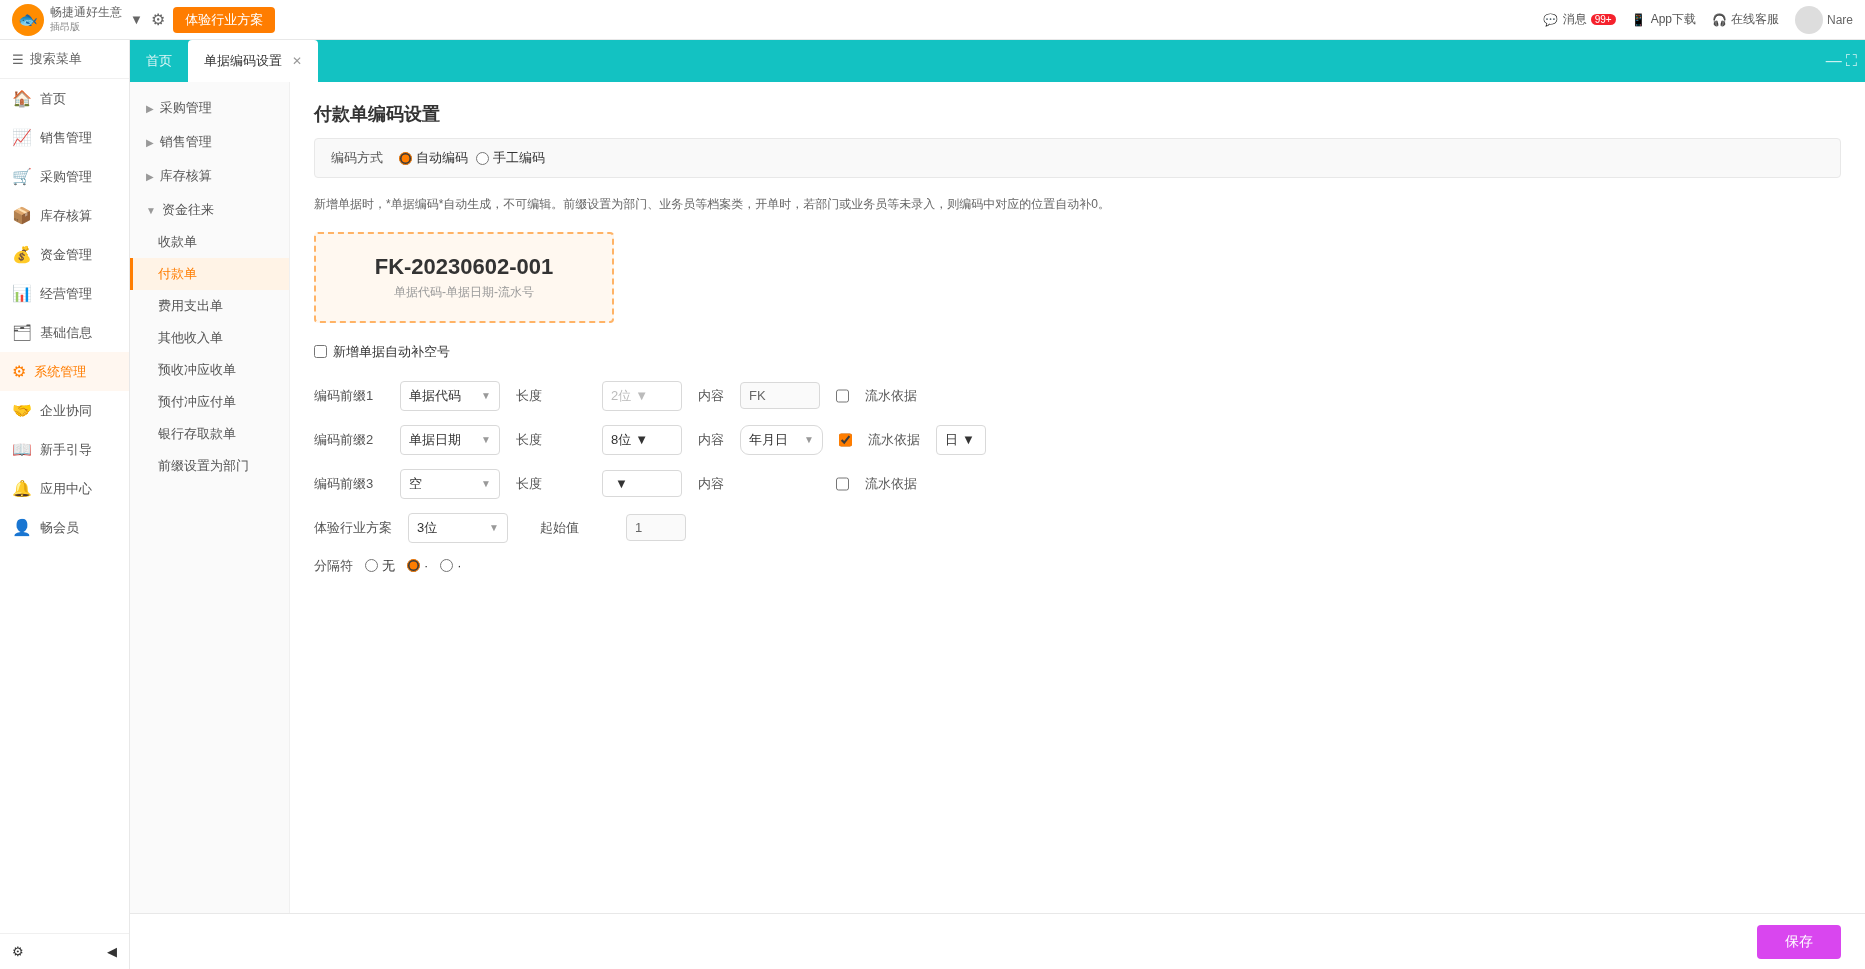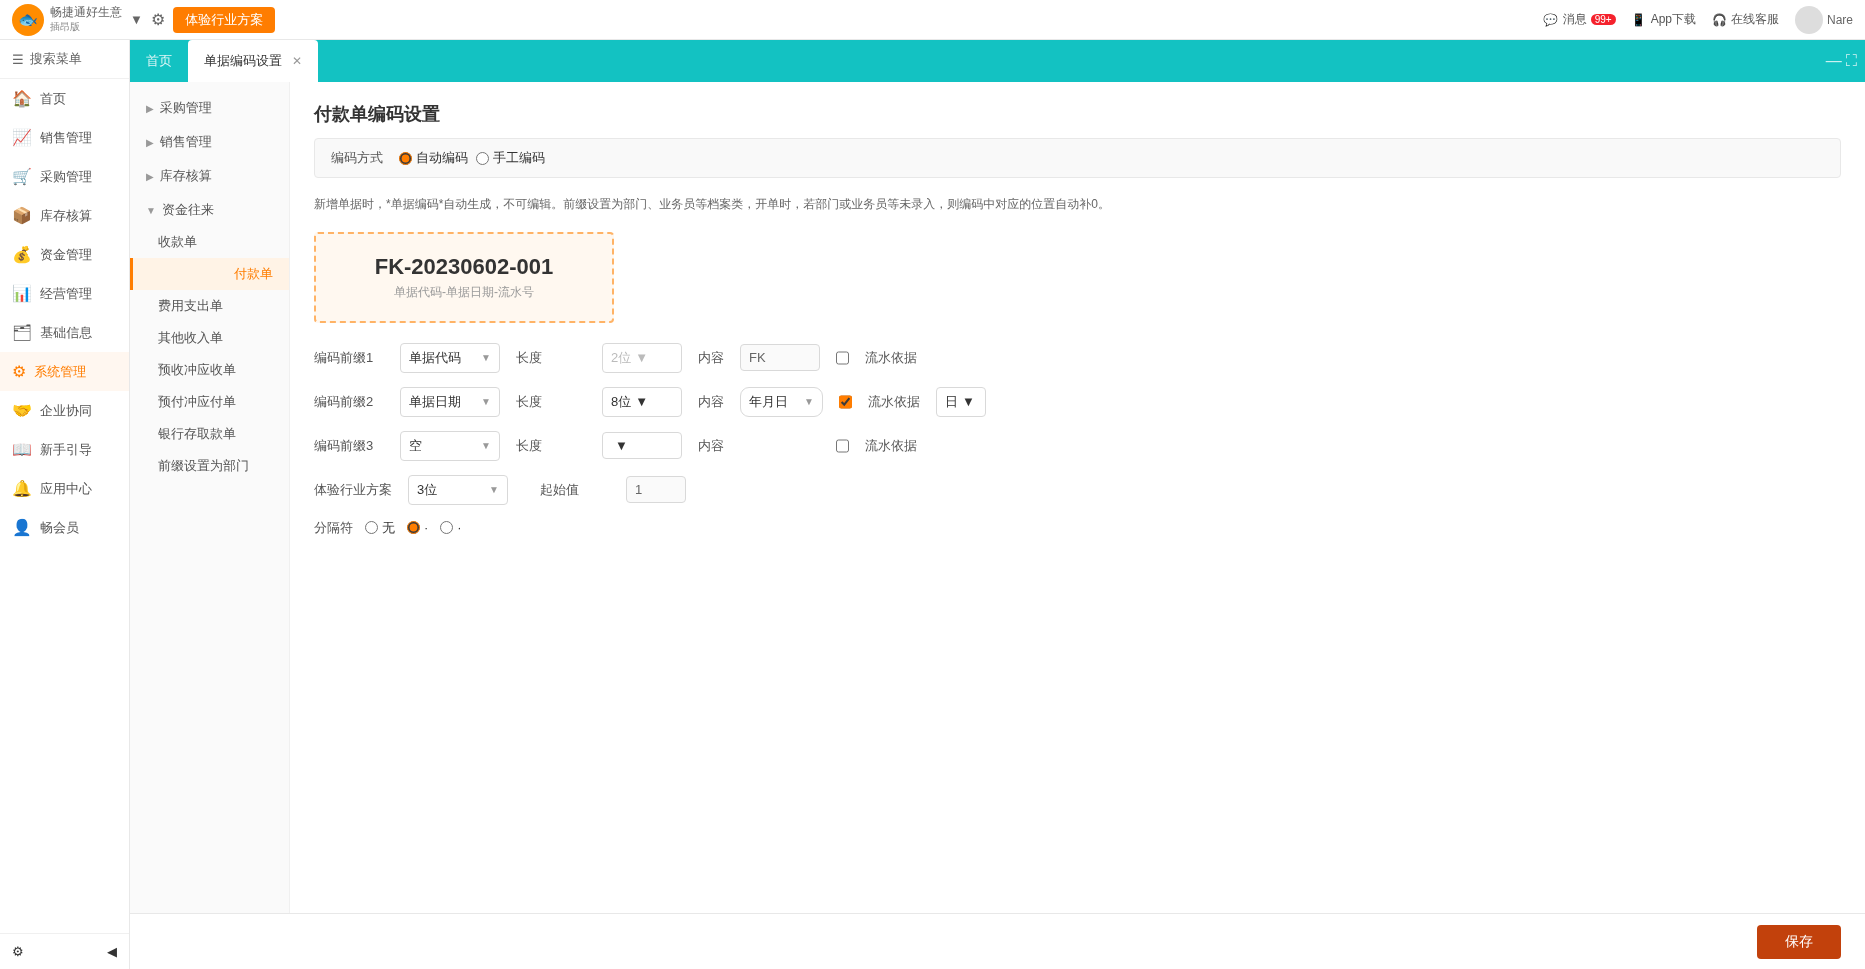--- a/index.html
+++ b/index.html
@@ -125,21 +125,21 @@
       font-size: 13px;
       color: #555;
     }
     .left-nav-header .arrow { font-size: 10px; color: #999; }
     .left-nav-sub-item {
       padding: 7px 16px 7px 28px;
       cursor: pointer;
       font-size: 13px;
       color: #555;
     }
-    .left-nav-sub-item.active { color: #ff7d00; background: #fff3e6; border-left: 3px solid #ff7d00; padding-left: 25px; text-align: right; }
+    .left-nav-sub-item.active { color: #ff7d00; background: #fff3e6; border-left: 3px solid #ff7d00; padding-left: 25px; }
 
     
     .form-area {
       flex: 1;
       padding: 20px 24px;
       overflow-y: auto;
     }
     .page-title {
       font-size: 18px;
       font-weight: bold;
@@ -252,21 +252,21 @@
       height: 56px;
       background: #fff;
       border-top: 1px solid #e8e8e8;
       display: flex;
       align-items: center;
       justify-content: flex-end;
       padding: 0 24px;
       flex-shrink: 0;
     }
     .btn-save {
-      background: #c2410c;
+      background: #d946ef;
       color: white;
       border: none;
       border-radius: 4px;
       padding: 8px 28px;
       font-size: 14px;
       cursor: pointer;
     }
 
     .checked-checkbox { accent-color: #ff7d00; }
 
@@ -459,20 +459,24 @@
           </div>
         </div>
 
         <div class="info-text">新增单据时，*单据编码*自动生成，不可编辑。前缀设置为部门、业务员等档案类，开单时，若部门或业务员等未录入，则编码中对应的位置自动补0。</div>
 
         <div class="code-preview">
           <div class="code-example">FK-20230602-001</div>
           <div class="code-desc">单据代码-单据日期-流水号</div>
         </div>
 
+        <div class="auto-fill-row">
+          <input type="checkbox" class="checkbox-input" style="">
+          <span>新增单据自动补空号</span>
+        </div>
 
         <div class="form-row">
           <span class="form-label">编码前缀1</span>
           <div class="select-box">
             <span>单据代码</span>
             <span class="arrow">▼</span>
           </div>
           <span class="form-label">长度</span>
           <div class="length-box">
             <span class="disabled-text">2位</span>

